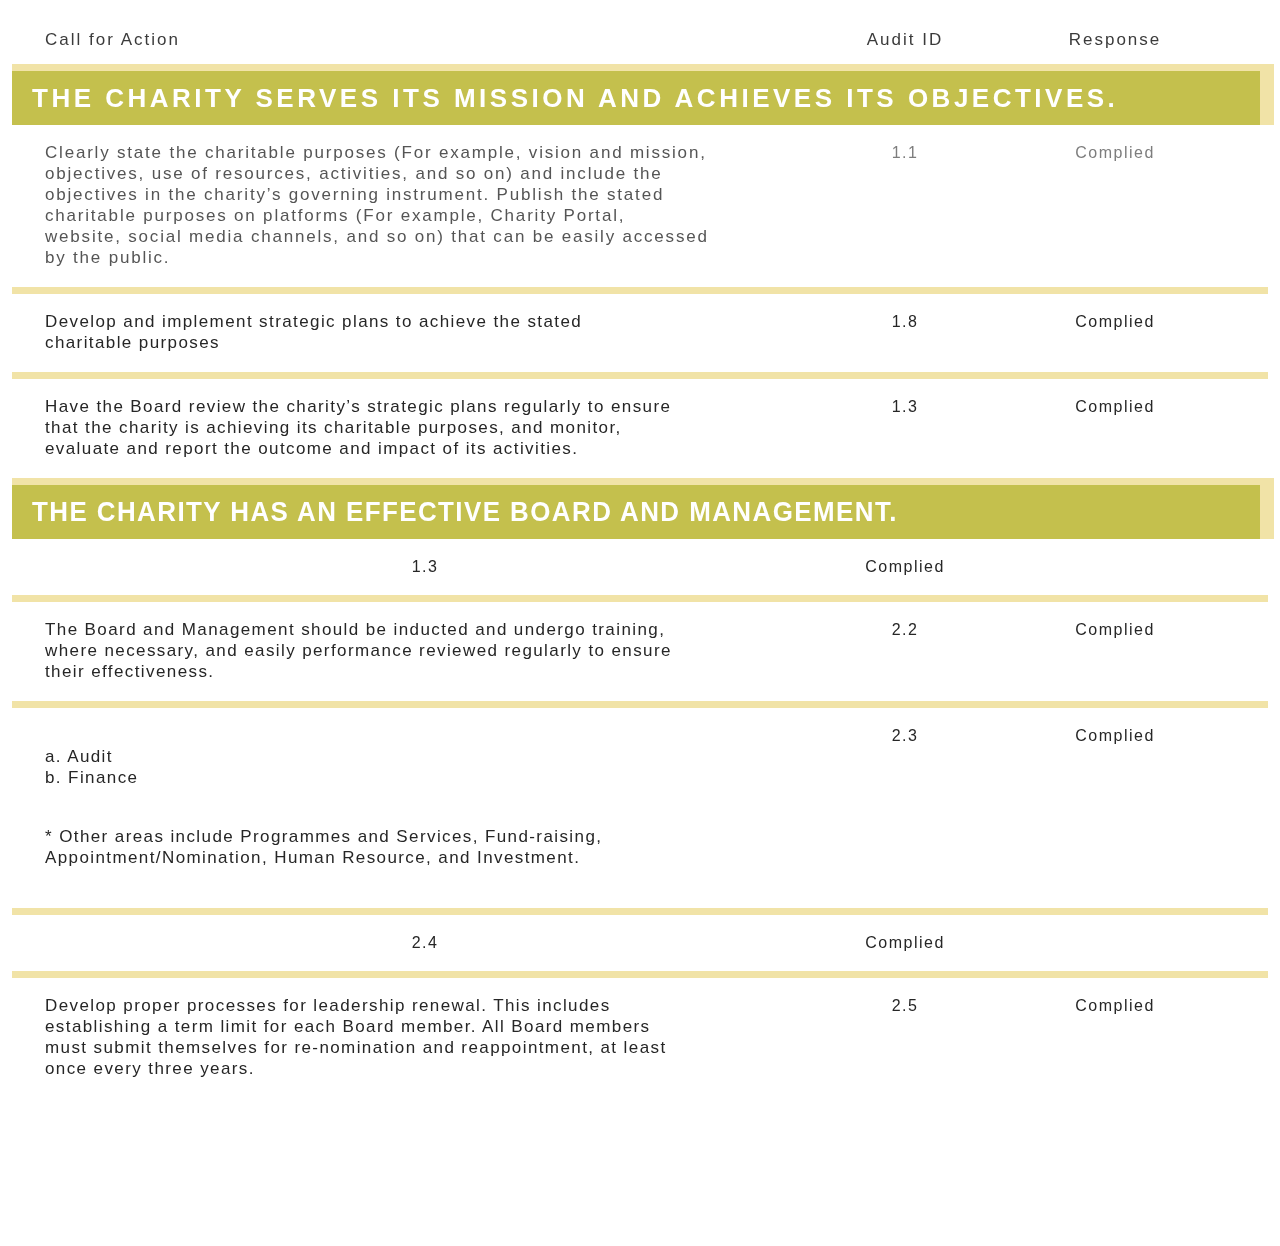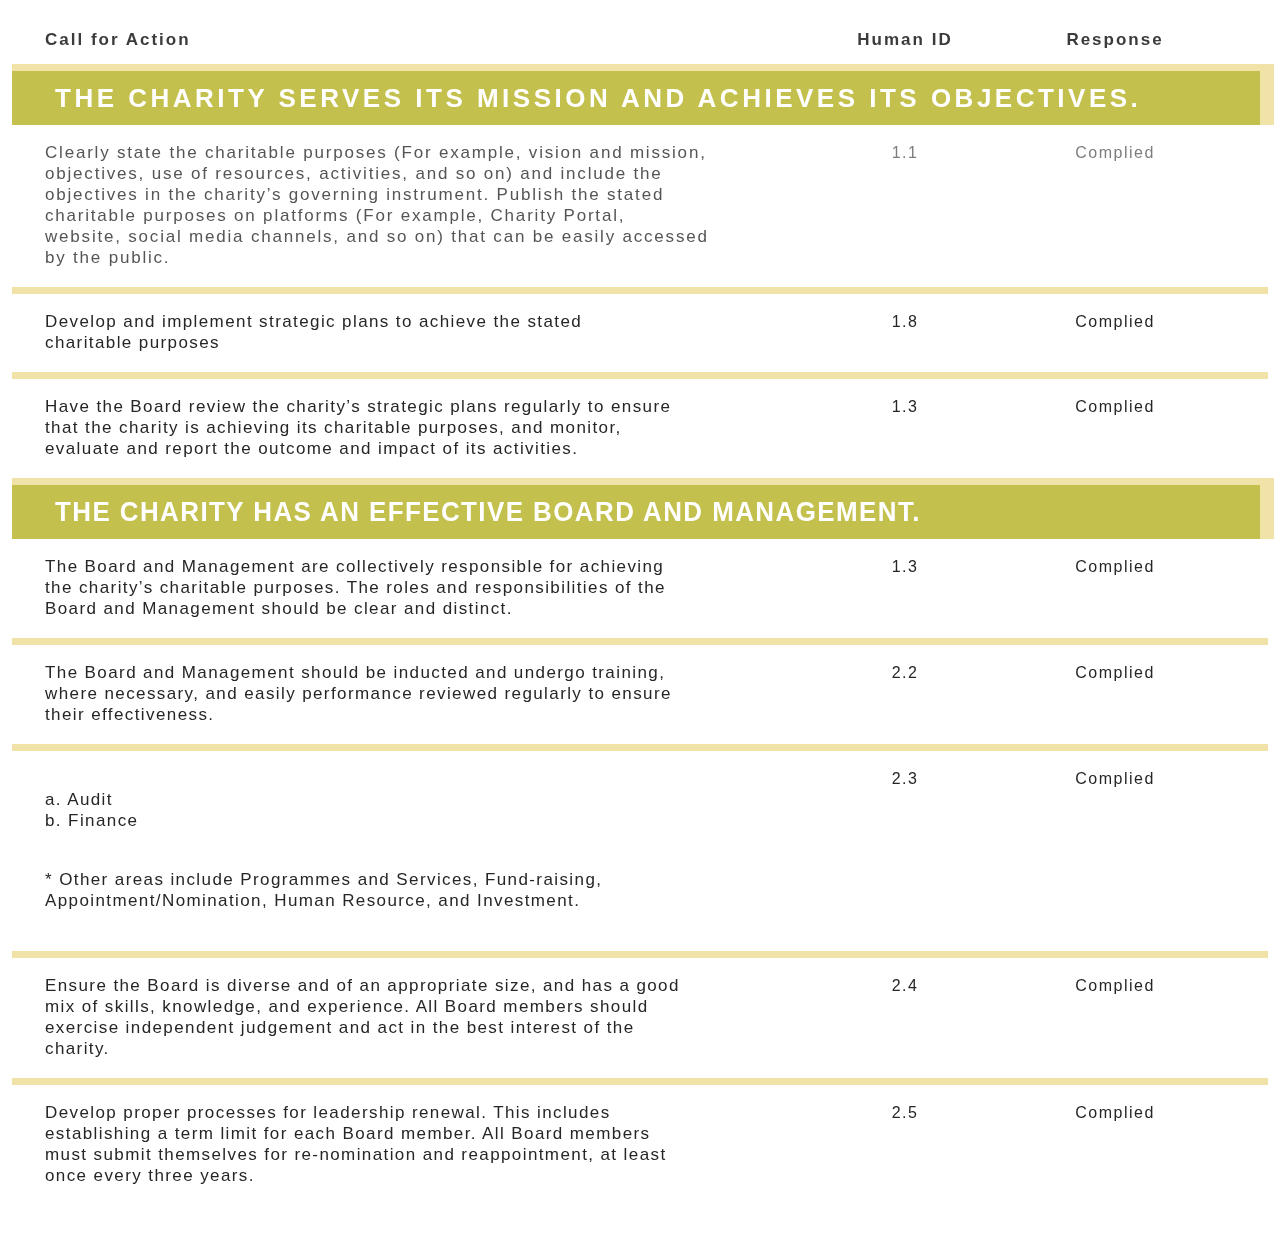--- a/index.html
+++ b/index.html
@@ -27,35 +27,34 @@
     grid-template-columns:850px 110px 310px;
     align-items:start;
   }
 
   
   .col-headers{padding-top:30px;padding-bottom:14px;}
   .col-headers .h{
     font-size:17px;
     letter-spacing:2px;
     color:var(--header-text);
-    font-weight:bold;
   }
   .h-action{padding-left:45px;}
   .h-code,.h-resp{text-align:center;}
 
   
   .band{
     margin:0 6px 0 12px;
     background:var(--band);
     border-top:7px solid var(--pale);
     border-right:14px solid var(--pale);
     height:61px;
     display:flex;
     align-items:center;
-    padding-left:43px;
+    padding-left:20px;
     overflow:hidden;
   }
   .band-title{
     color:var(--band-text);
     font-weight:700;
     font-size:26px;
     letter-spacing:3.5px;
     white-space:nowrap;
   }
   .band-title.condensed{
@@ -96,21 +95,21 @@
     margin:0 12px;
   }
 </style>
 </head>
 <body>
 
 <div class="page">
 
   <div class="grid col-headers">
     <div class="h h-action">Call for Action</div>
-    <div class="h h-code">Human ID</div>
+    <div class="h h-code">Audit ID</div>
     <div class="h h-resp">Response</div>
   </div>
 
   <div class="band">
     <div class="band-title">THE CHARITY SERVES ITS MISSION AND ACHIEVES ITS OBJECTIVES.</div>
   </div>
 
   <div class="grid row muted">
     <div class="cell-action">Clearly state the charitable purposes (For example, vision and mission,
 objectives, use of resources, activities, and so on) and include the
@@ -137,23 +136,20 @@
 evaluate and report the outcome and impact of its activities.</div>
     <div class="cell-code">1.3</div>
     <div class="cell-resp">Complied</div>
   </div>
 
   <div class="band">
     <div class="band-title condensed">THE CHARITY HAS AN EFFECTIVE BOARD AND MANAGEMENT.</div>
   </div>
 
   <div class="grid row">
-    <div class="cell-action">The Board and Management are collectively responsible for achieving
-the charity’s charitable purposes. The roles and responsibilities of the
-Board and Management should be clear and distinct.</div>
     <div class="cell-code">1.3</div>
     <div class="cell-resp">Complied</div>
   </div>
   <div class="divider"></div>
 
   <div class="grid row">
     <div class="cell-action">The Board and Management should be inducted and undergo training,
 where necessary, and easily performance reviewed regularly to ensure
 their effectiveness.</div>
     <div class="cell-code">2.2</div>
@@ -167,24 +163,20 @@
 b. Finance</div>
       <div class="para footnote">* Other areas include Programmes and Services, Fund-raising,
 Appointment/Nomination, Human Resource, and Investment.</div>
     </div>
     <div class="cell-code">2.3</div>
     <div class="cell-resp">Complied</div>
   </div>
   <div class="divider"></div>
 
   <div class="grid row">
-    <div class="cell-action">Ensure the Board is diverse and of an appropriate size, and has a good
-mix of skills, knowledge, and experience. All Board members should
-exercise independent judgement and act in the best interest of the
-charity.</div>
     <div class="cell-code">2.4</div>
     <div class="cell-resp">Complied</div>
   </div>
   <div class="divider"></div>
 
   <div class="grid row">
     <div class="cell-action">Develop proper processes for leadership renewal. This includes
 establishing a term limit for each Board member. All Board members
 must submit themselves for re-nomination and reappointment, at least
 once every three years.</div>

